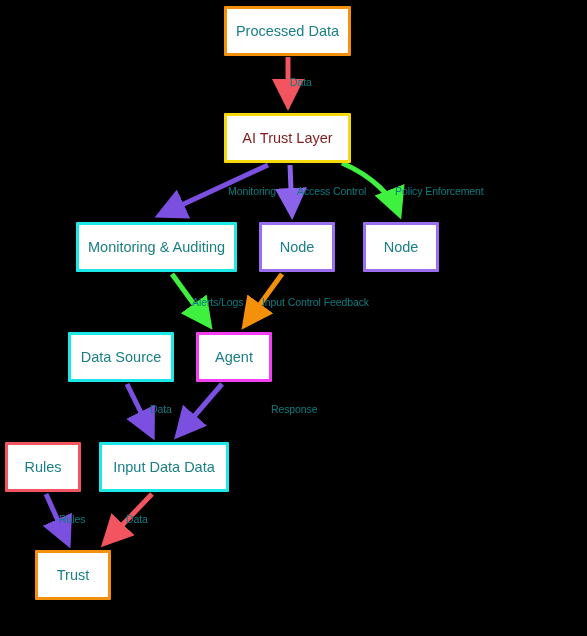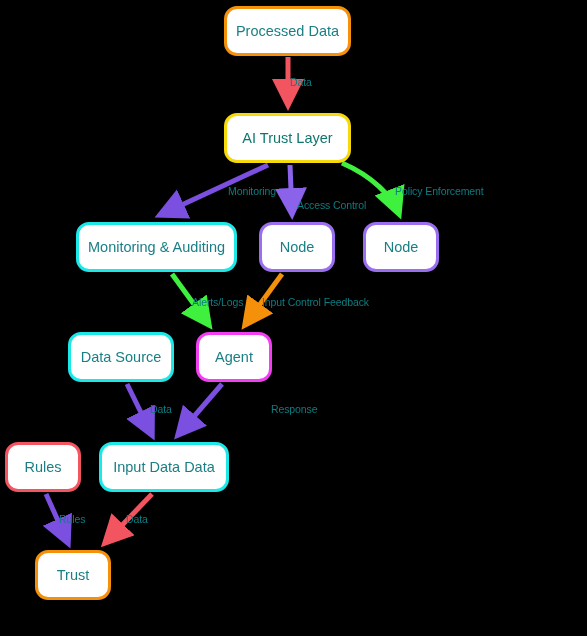--- a/index.html
+++ b/index.html
@@ -23,21 +23,21 @@
     position: absolute;
     left: 0;
     top: 0;
     width: 587px;
     height: 636px;
   }
   .node {
     position: absolute;
     box-sizing: border-box;
     background: #ffffff;
-    border-radius: 13px;
+    border-radius: 1px;
     display: flex;
     align-items: center;
     justify-content: center;
     color: #1a7f84;
     font-size: 14.5px;
     font-family: "Liberation Sans", sans-serif;
     white-space: nowrap;
     z-index: 5;
   }
   .edge-label {
@@ -106,21 +106,21 @@
     <path d="M127,384 L152,435" stroke="#7b4fe0" stroke-width="5" fill="none" marker-end="url(#ah-e8)"></path>
 
     <path d="M46,494 L68,543" stroke="#7b4fe0" stroke-width="5" fill="none" marker-end="url(#ah-e9)"></path>
 
     <path d="M152,494 L105,543" stroke="#f2555f" stroke-width="5" fill="none" marker-end="url(#ah-e10)"></path>
   </svg>
 
   <div class="node" id="n-processed_data" style="left: 224px; top: 6px; width: 127px; height: 50px; border: 3px solid rgb(245, 144, 10); color: rgb(26, 127, 132);">
     <span>Processed Data</span>
   </div>
-  <div class="node" id="n-ai_trust_layer" style="left: 224px; top: 113px; width: 127px; height: 50px; border: 3px solid rgb(245, 217, 10); color: #0f766e;">
+  <div class="node" id="n-ai_trust_layer" style="left: 224px; top: 113px; width: 127px; height: 50px; border: 3px solid rgb(245, 217, 10); color: #7f1d1d;">
     <span>AI Trust Layer</span>
   </div>
   <div class="node" id="n-monitoring" style="left: 76px; top: 222px; width: 161px; height: 50px; border: 3px solid rgb(28, 232, 232); color: rgb(26, 127, 132);">
     <span>Monitoring &amp; Auditing</span>
   </div>
   <div class="node" id="n-node_mid" style="left: 259px; top: 222px; width: 76px; height: 50px; border: 3px solid rgb(155, 110, 240); color: rgb(26, 127, 132);">
     <span>Node</span>
   </div>
   <div class="node" id="n-node_right" style="left: 363px; top: 222px; width: 76px; height: 50px; border: 3px solid rgb(155, 110, 240); color: rgb(26, 127, 132);">
     <span>Node</span>
@@ -136,21 +136,21 @@
   </div>
   <div class="node" id="n-input_data" style="left: 99px; top: 442px; width: 130px; height: 50px; border: 3px solid rgb(28, 232, 232); color: rgb(26, 127, 132);">
     <span>Input Data Data</span>
   </div>
   <div class="node" id="n-robot" style="left: 35px; top: 550px; width: 76px; height: 50px; border: 3px solid rgb(245, 144, 10); color: rgb(26, 127, 132);">
     <span>Trust</span>
   </div>
 
   <div class="edge-label" id="l-e1" style="left: 290px; top: 76px; color: rgb(14, 124, 128);">Data</div>
   <div class="edge-label" id="l-e2" style="left: 228px; top: 185px; color: rgb(14, 124, 128);">Monitoring</div>
-  <div class="edge-label" id="l-e3" style="left: 297px; top: 185px; color: rgb(14, 124, 128); margin-top: 14px;">Access Control</div>
+  <div class="edge-label" id="l-e3" style="left: 297px; top: 185px; color: rgb(14, 124, 128);">Access Control</div>
   <div class="edge-label" id="l-e4" style="left: 395px; top: 185px; color: rgb(14, 124, 128);">Policy Enforcement</div>
   <div class="edge-label" id="l-e5" style="left: 192px; top: 296px; color: rgb(14, 124, 128);">Alerts/Logs</div>
   <div class="edge-label" id="l-e6" style="left: 262px; top: 296px; color: rgb(14, 124, 128);">Input Control Feedback</div>
   <div class="edge-label" id="l-e7" style="left: 150px; top: 403px; color: rgb(14, 124, 128);">Data</div>
   <div class="edge-label" id="l-e8" style="left: 224px; top: 403px; color: rgb(14, 124, 128); padding-left: 47px;">Response</div>
   <div class="edge-label" id="l-e9" style="left: 59px; top: 513px; color: rgb(14, 124, 128);">Rules</div>
   <div class="edge-label" id="l-e10" style="left: 126px; top: 513px; color: rgb(14, 124, 128);">Data</div>
 
 </div>
 

